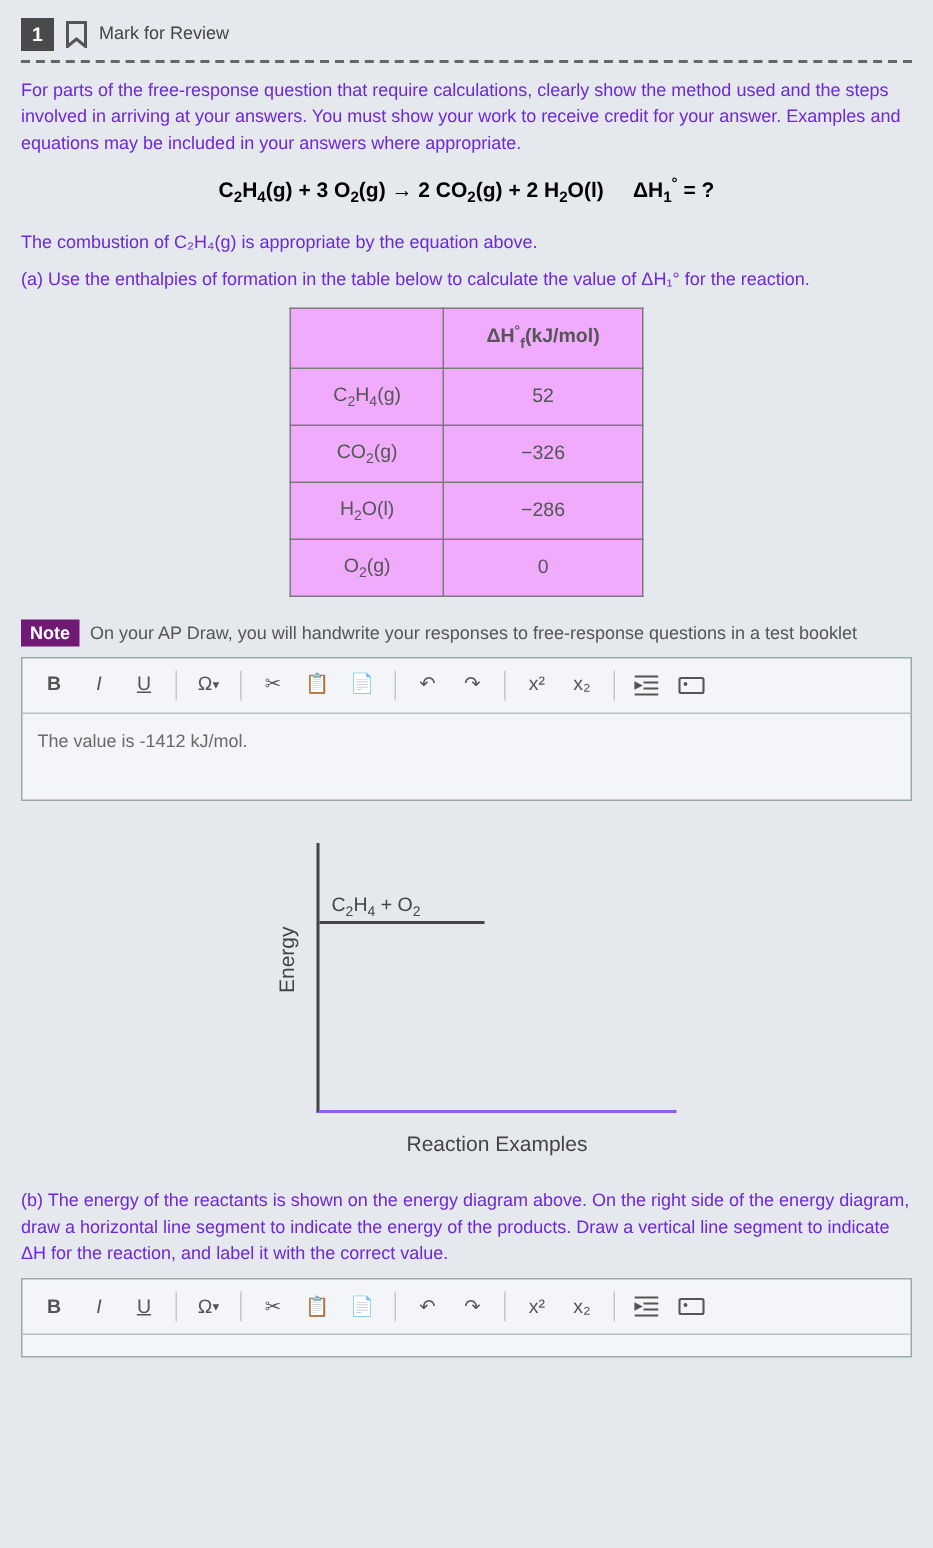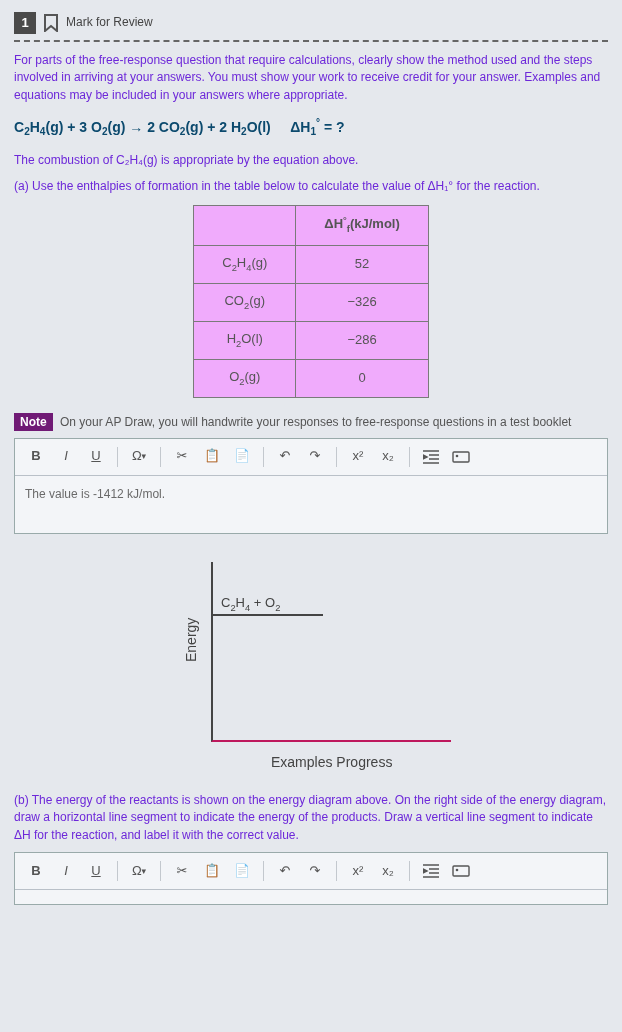--- a/index.html
+++ b/index.html
@@ -18,21 +18,21 @@
   }
   .qnum {
     background: #4a4a4a; color: #fff; font-weight: bold;
     width: 22px; height: 22px; display: flex; align-items: center; justify-content: center;
     font-size: 13px;
   }
   .bookmark-wrap { position: relative; width: 14px; height: 18px; }
   .bookmark-wrap svg { display:block; }
   .mark-label { font-size: 12px; color: #444; }
   .para { margin: 8px 0; color: #6d28d9; }
-  .eqline { font-weight: bold; color: #0c4a6e; margin: 12px 0; font-size: 14px; }
+  .eqline { text-align: center; font-weight: bold; color: #000000; margin: 12px 0; font-size: 14px; }
   .sub { font-size: 0.72em; vertical-align: sub; }
   .sup { font-size: 0.72em; vertical-align: super; }
   table.data {
     border-collapse: collapse; margin: 10px auto 16px;
   }
   table.data th, table.data td {
     border: 1px solid #7a7a7a; padding: 8px 28px; text-align: center;
     font-size: 13px; color: #555; background: #f0abfc;
   }
   table.data th { font-weight: bold; }
@@ -59,21 +59,21 @@
   .sep { width: 1px; height: 20px; background: #c3c8ce; margin: 0 4px; }
   .editor-body {
     padding: 10px 10px 30px; min-height: 40px; color: #6a6a6a; font-size: 12px;
   }
   .diagram { width: 320px; height: 230px; margin: 6px auto 10px; position: relative; }
   .yaxis-label {
     position: absolute; left: 30px; top: 110px; transform: rotate(-90deg); transform-origin: left top;
     font-size: 14px; color: #444;
   }
   .axes { position: absolute; left: 60px; top: 10px; width: 240px; height: 180px;
-    border-left: 2px solid #444; border-bottom: 2px solid #be185d; }
+    border-left: 2px solid #444; border-bottom: 2px solid #8b5cf6; }
   .reactant-line { position: absolute; left: 0; top: 52px; width: 110px; height: 2px; background: #444; }
   .reactant-label { position: absolute; left: 8px; top: 32px; font-size: 13px; color: #444; }
   .xaxis-label { position: absolute; left: 120px; top: 200px; font-size: 14px; color: #444; }
   .small-editor .editor-body { min-height: 8px; padding: 6px 10px 8px; }
 </style>
 </head>
 <body>
 
 <div class="qhdr">
   <div class="qnum">1</div>
@@ -158,21 +158,21 @@
   </div>
   <div class="editor-body">The value is -1412 kJ/mol.</div>
 </div>
 
 <div class="diagram">
   <div class="yaxis-label">Energy</div>
   <div class="axes">
     <div class="reactant-line"></div>
     <div class="reactant-label">C<span class="sub">2</span>H<span class="sub">4</span> + O<span class="sub">2</span></div>
   </div>
-  <div class="xaxis-label">Examples Progress</div>
+  <div class="xaxis-label">Reaction Examples</div>
 </div>
 
 <p class="para">(b) The energy of the reactants is shown on the energy diagram above. On the right side of the energy diagram, draw a horizontal line segment to indicate the energy of the products. Draw a vertical line segment to indicate ΔH for the reaction, and label it with the correct value.</p>
 
 <div class="editor small-editor">
   <div class="toolbar">
     <span class="tbtn bold">B</span>
     <span class="tbtn italic">I</span>
     <span class="tbtn underline">U</span>
     <span class="sep"></span>

